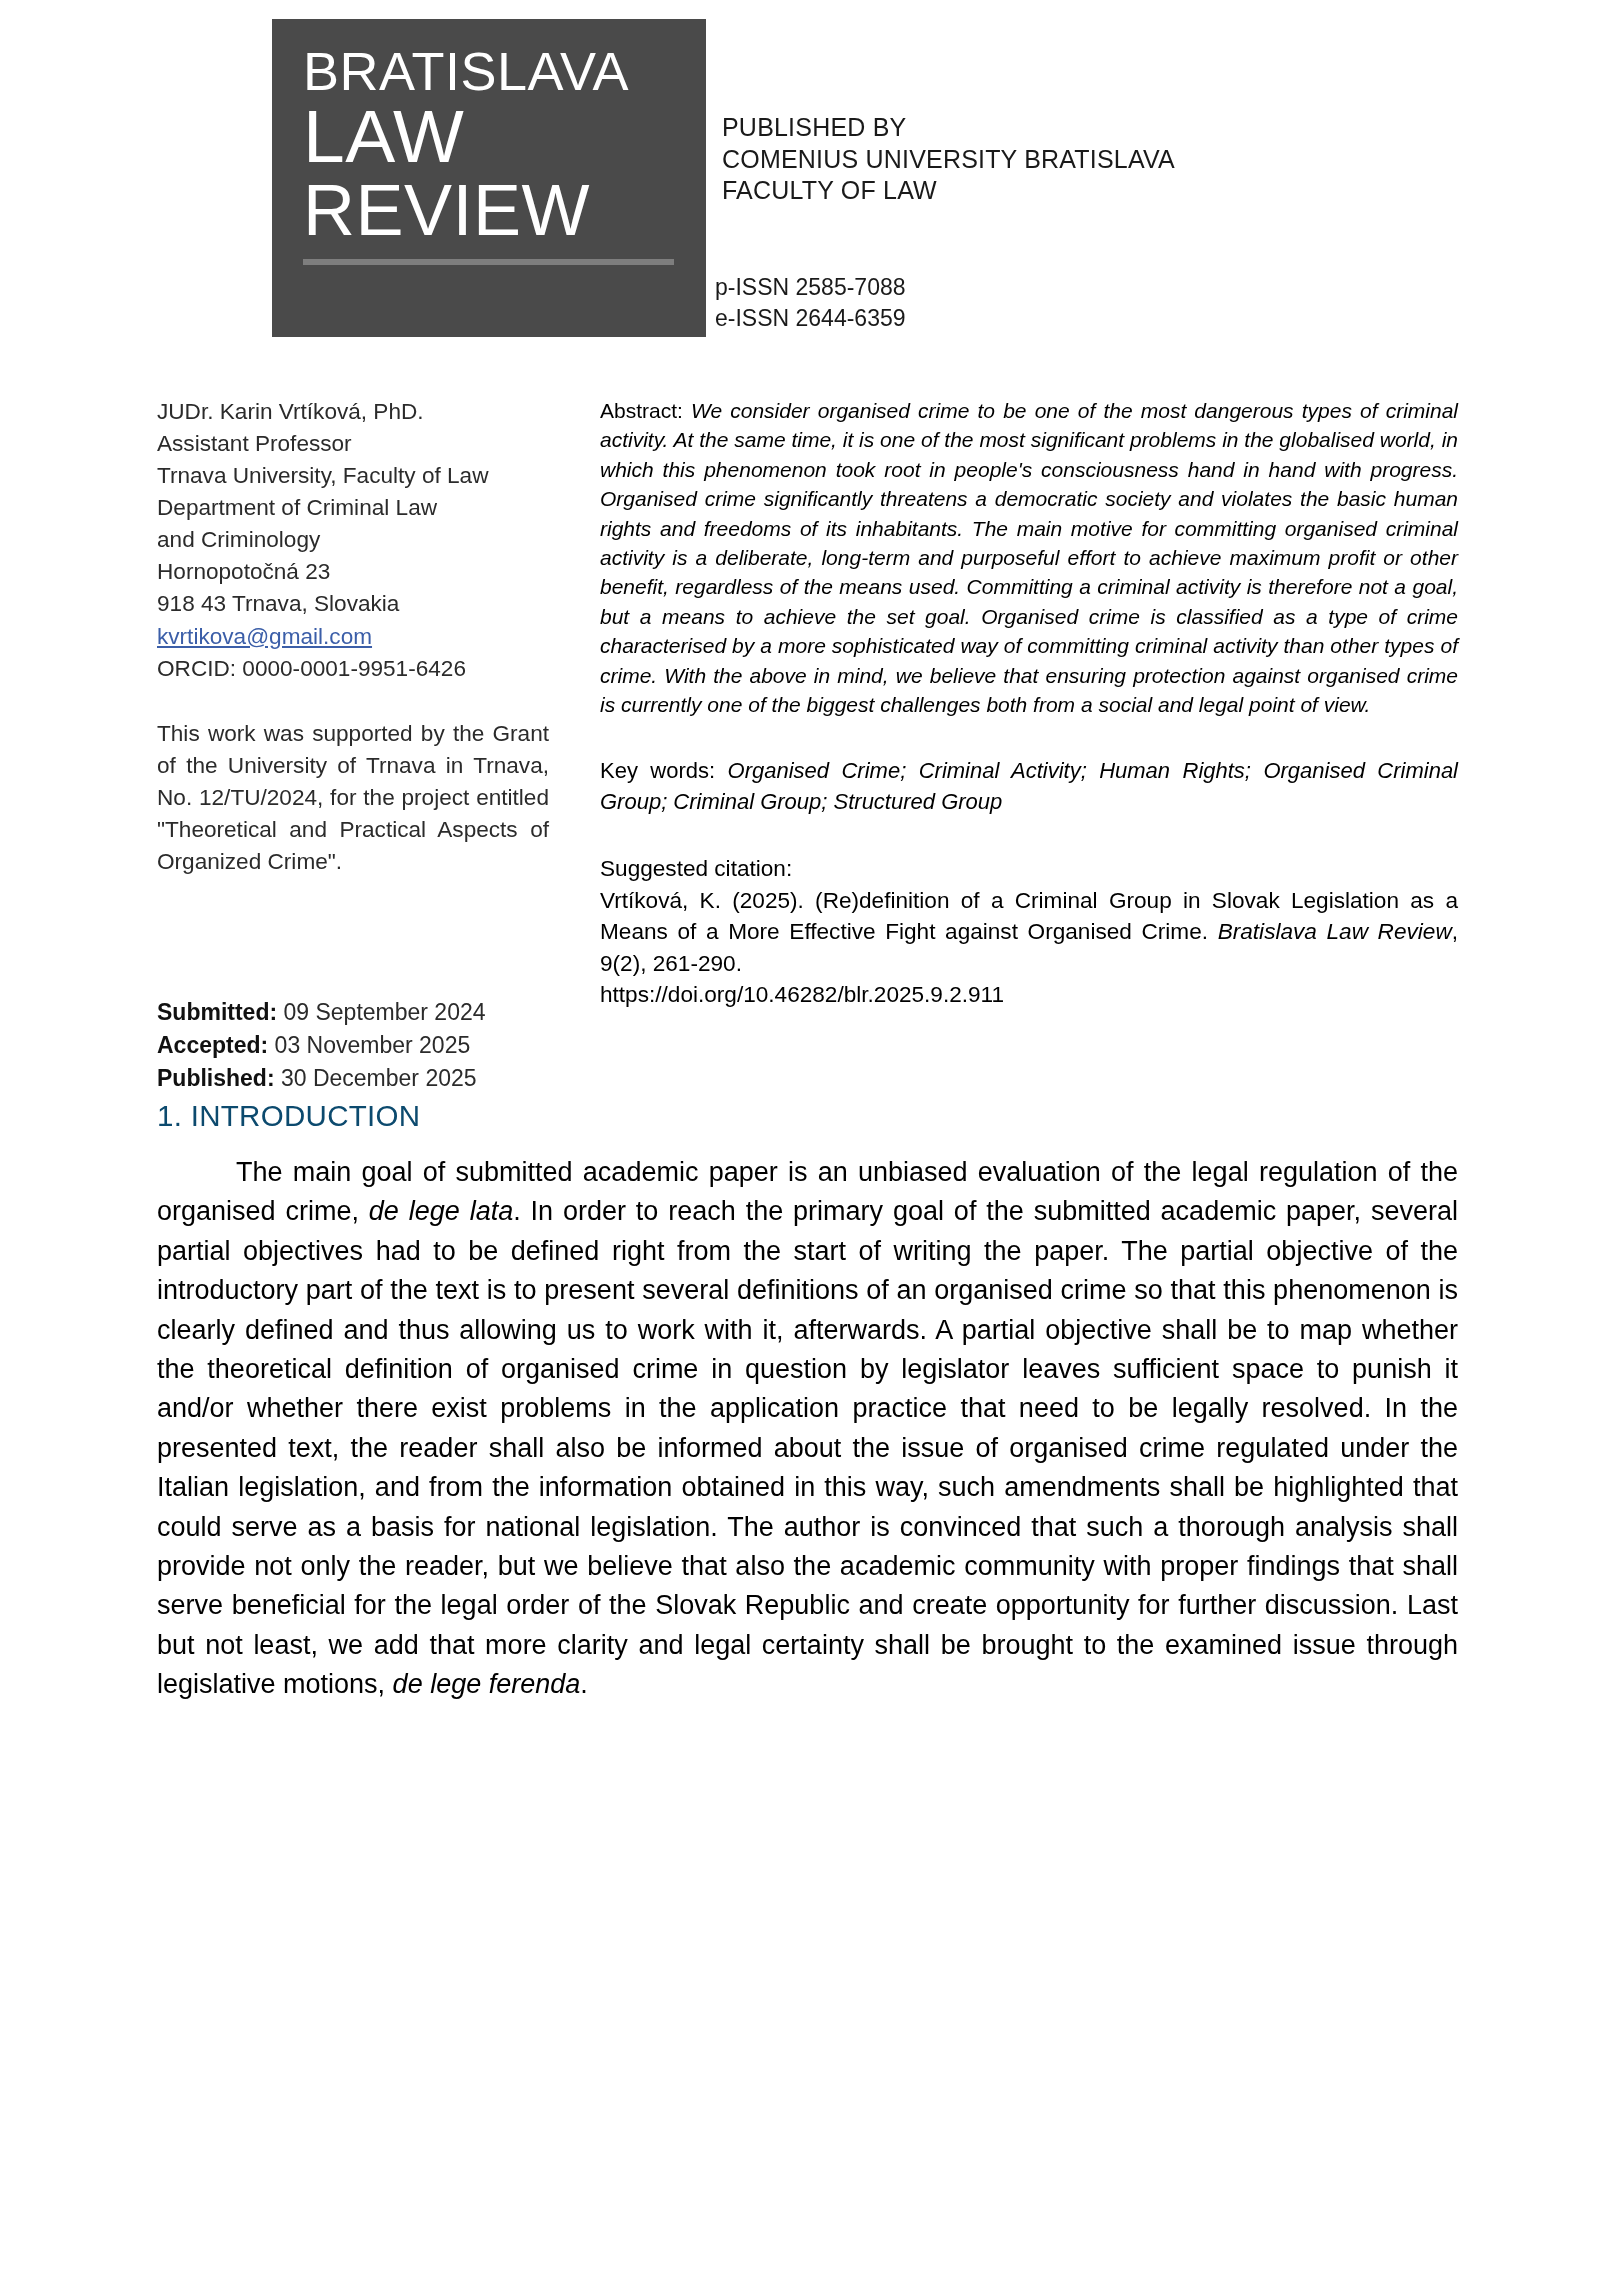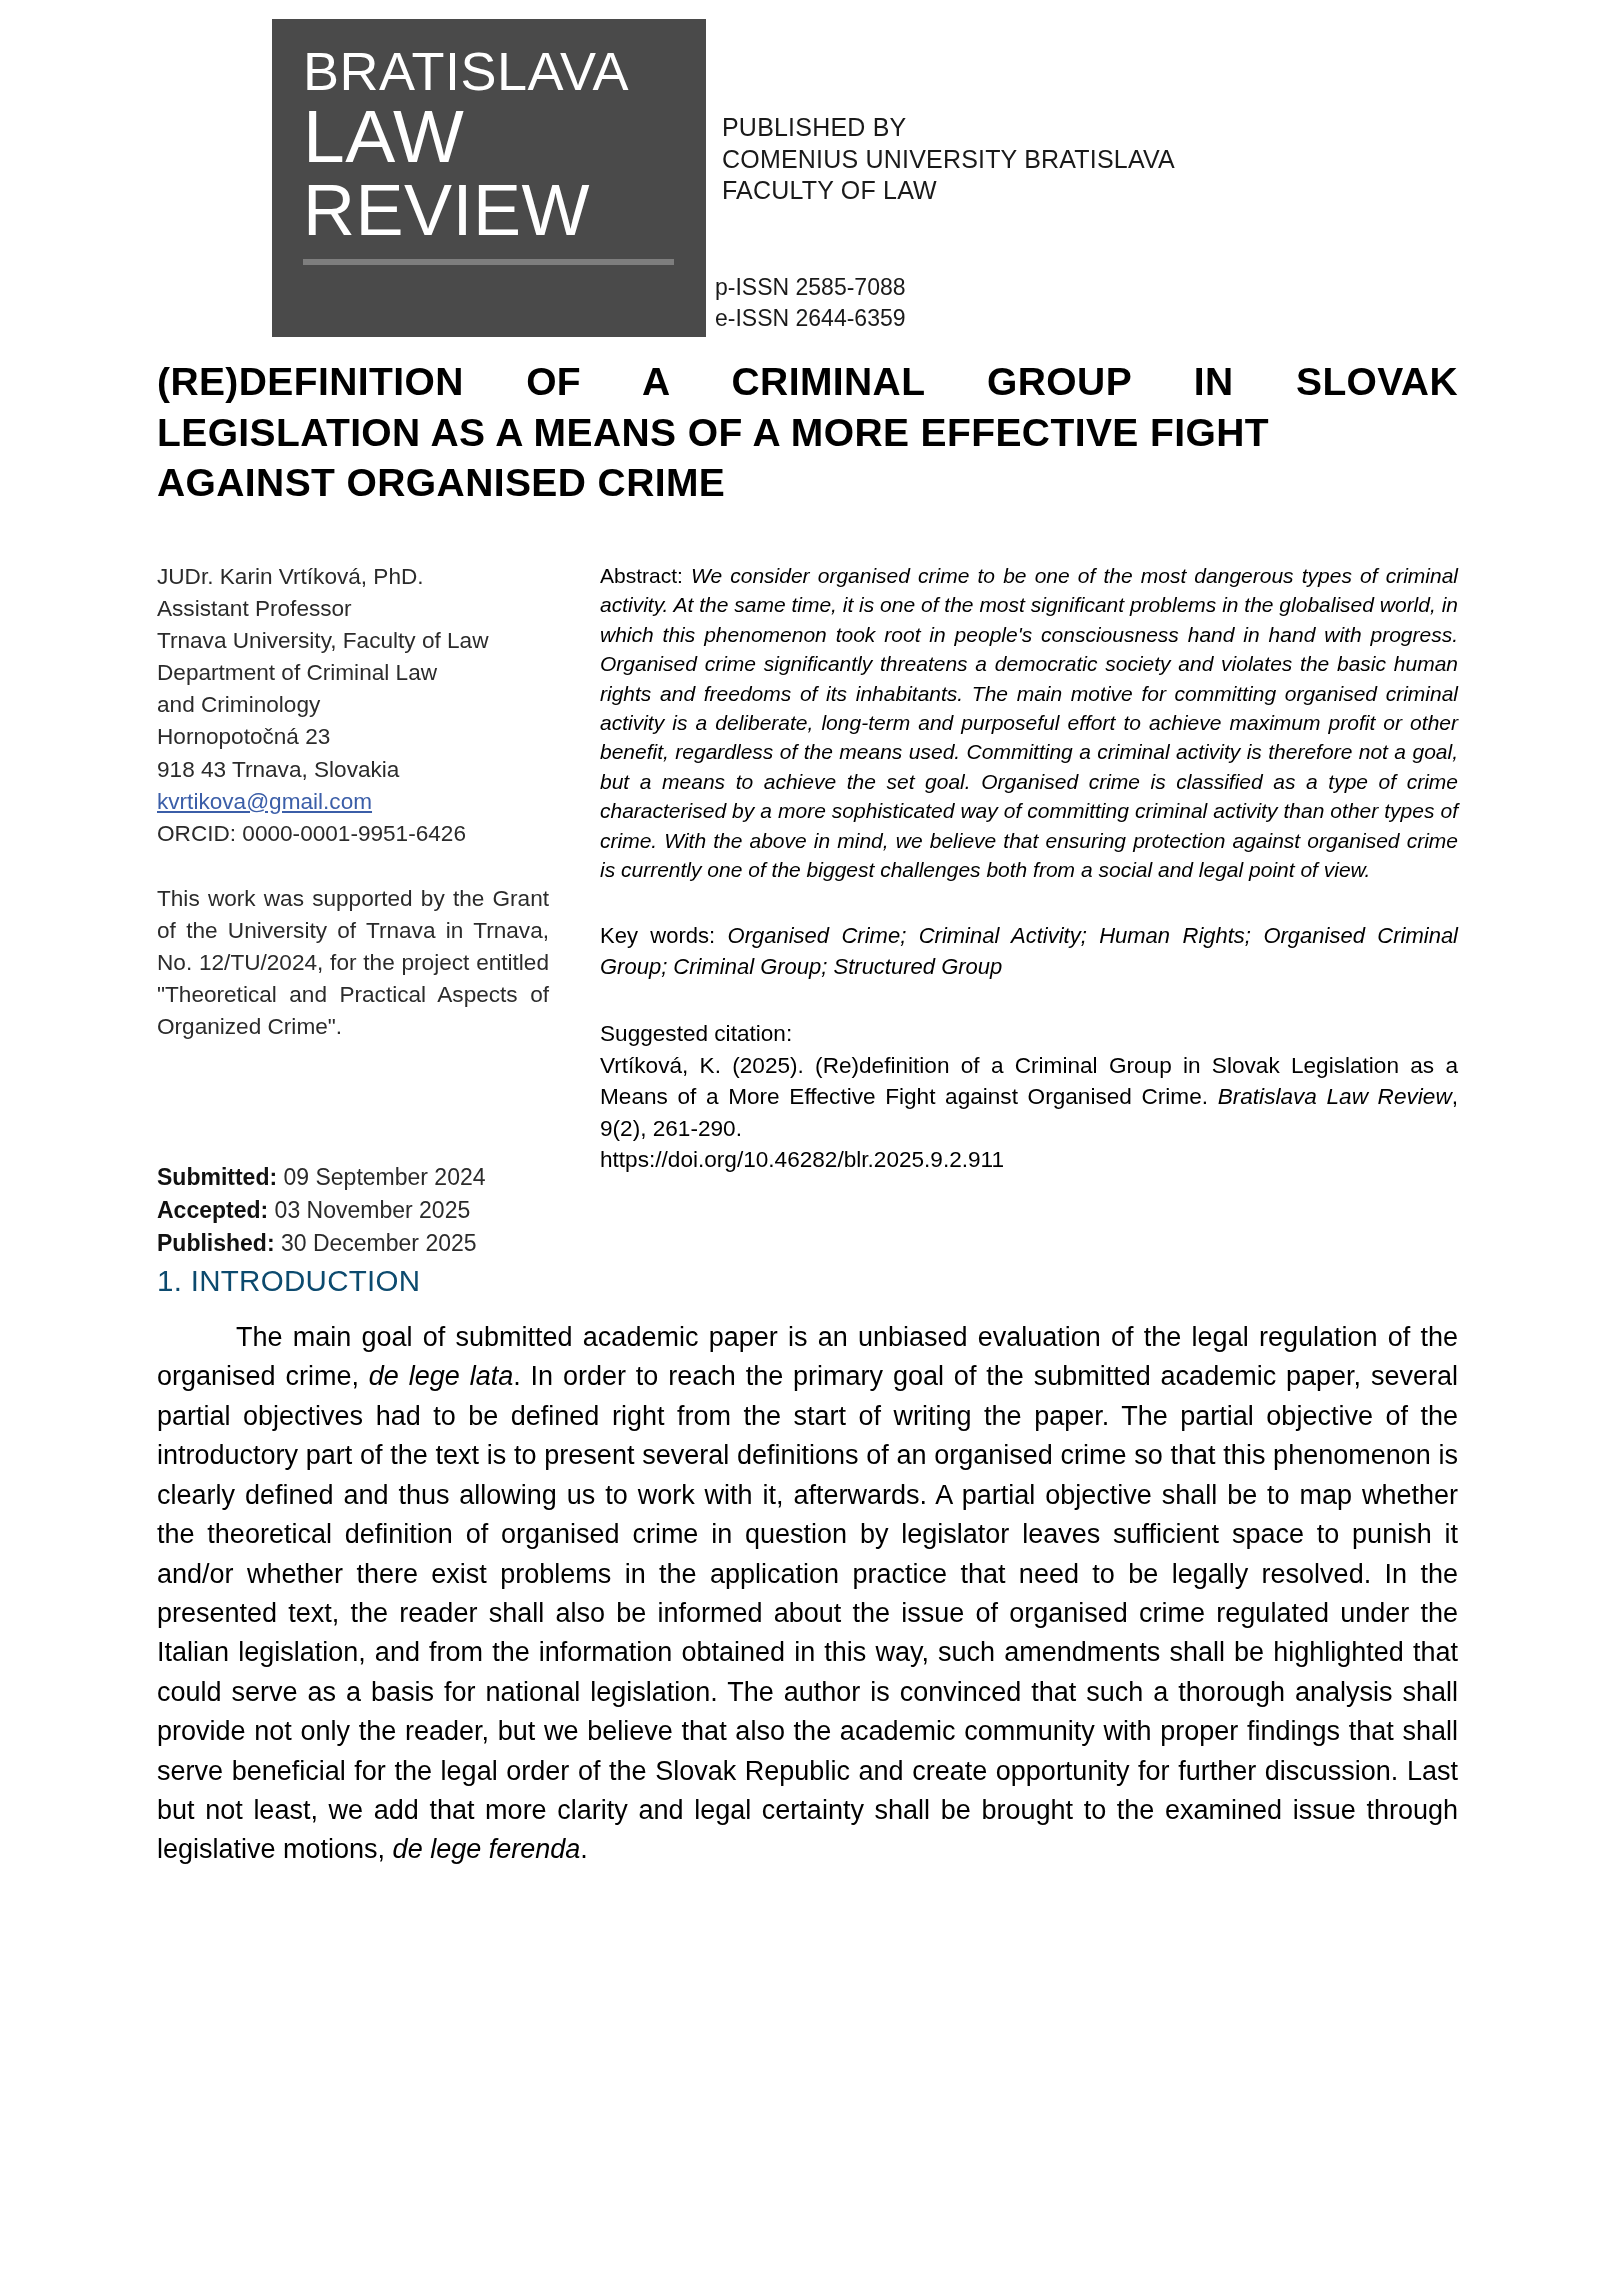--- a/index.html
+++ b/index.html
@@ -203,25 +203,20 @@
     <div class="publisher" style="white-space: pre-line;">PUBLISHED BY
 COMENIUS UNIVERSITY BRATISLAVA
 FACULTY OF LAW</div>
 
     <div class="issn">
       <div>p-ISSN 2585-7088</div>
       <div>e-ISSN 2644-6359</div>
     </div>
   </div>
 
-  <h1 class="article-title">
-    <span class="tline just">(RE)DEFINITION OF A CRIMINAL GROUP IN SLOVAK</span>
-    <span class="tline">LEGISLATION AS A MEANS OF A MORE EFFECTIVE FIGHT</span>
-    <span class="tline">AGAINST ORGANISED CRIME</span>
-  </h1>
 
   <div class="meta-cols">
 
     <div class="col-left">
       <div class="author-block">
         <div>JUDr. Karin Vrtíková, PhD.</div>
         <div>Assistant Professor</div>
         <div>Trnava University, Faculty of Law</div>
         <div>Department of Criminal Law</div>
         <div>and Criminology</div>

